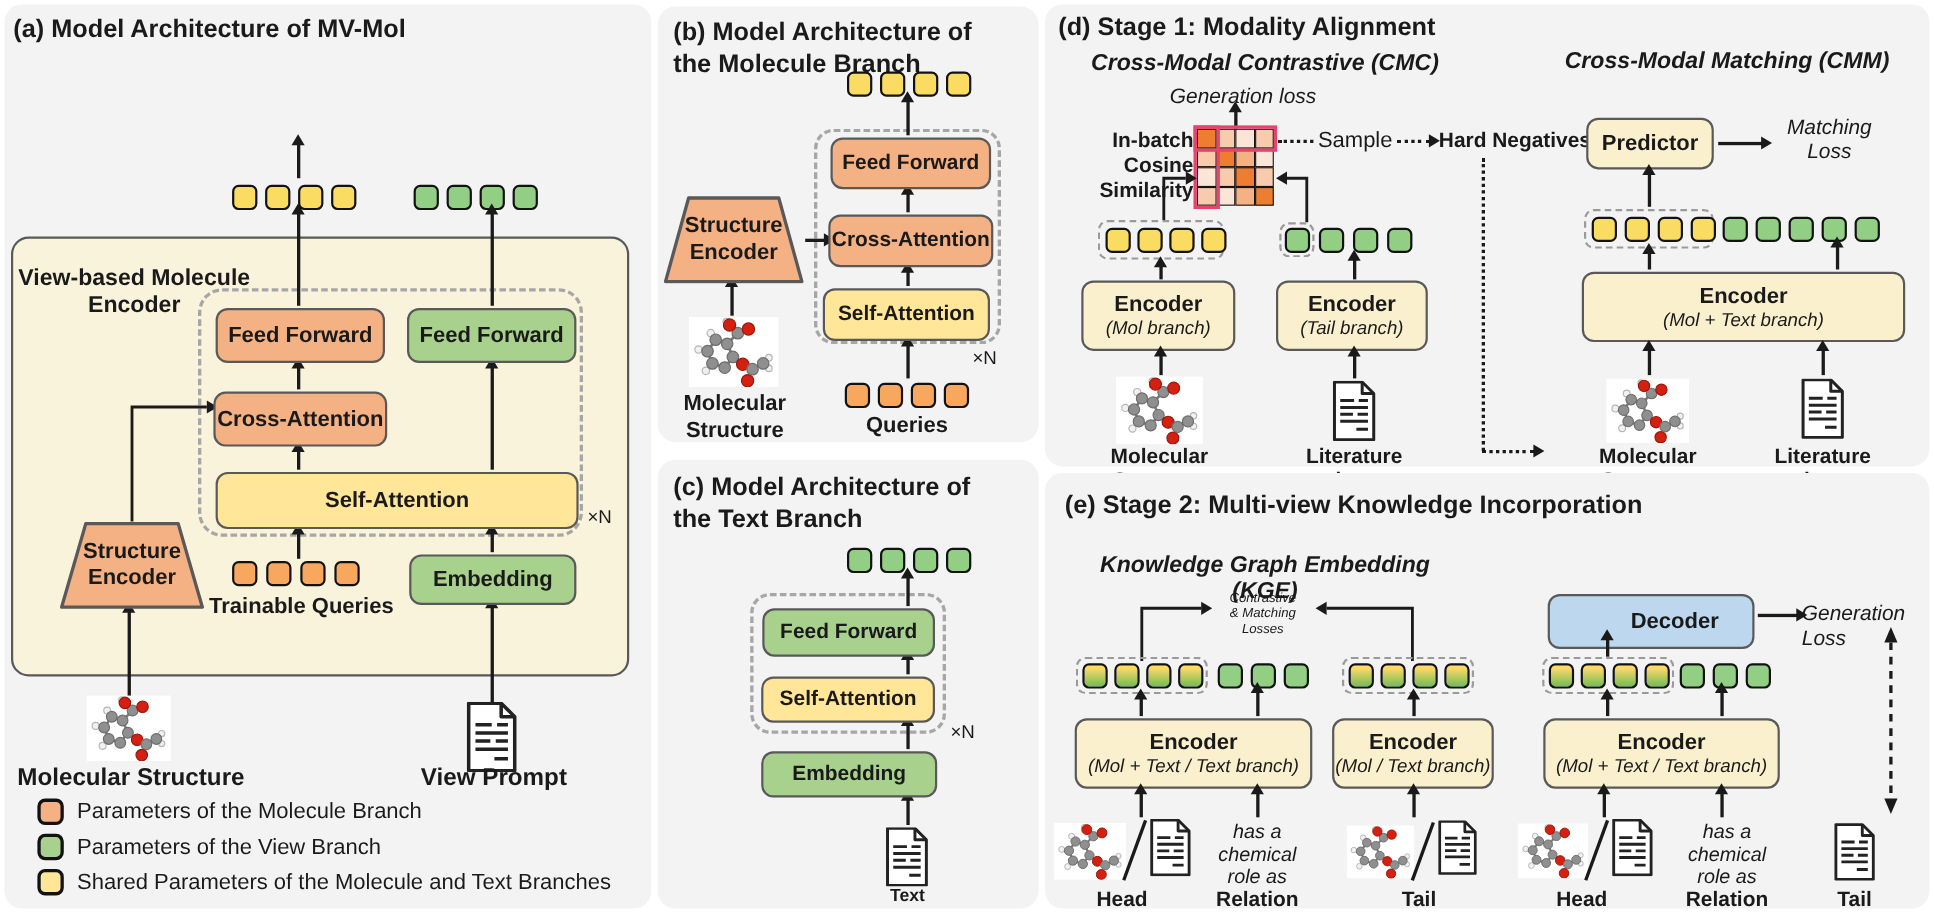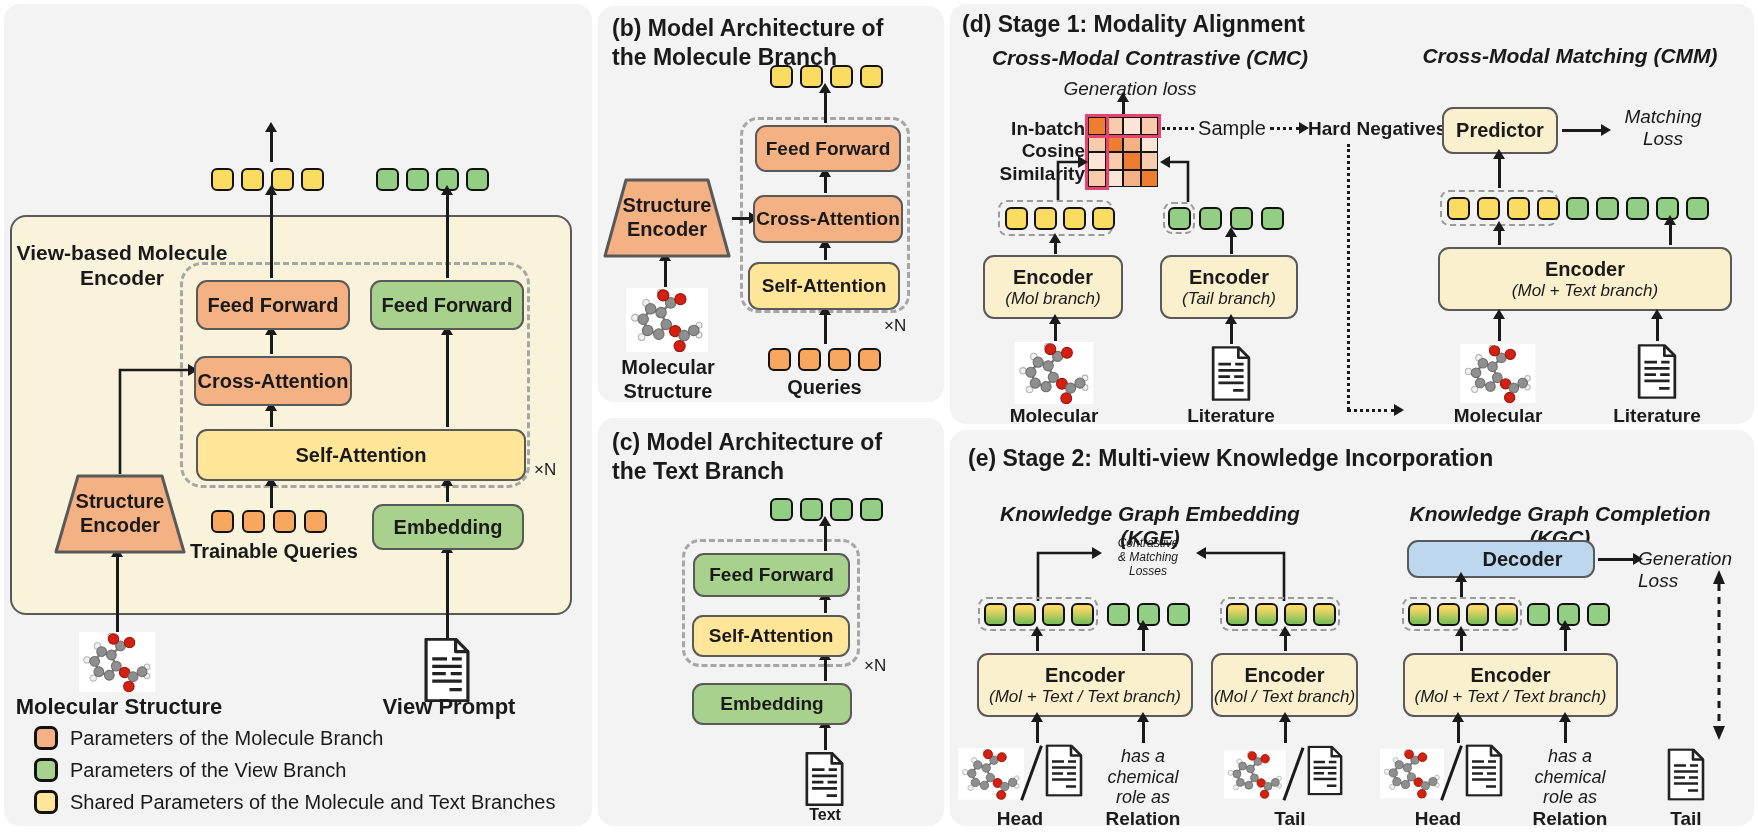--- a/index.html
+++ b/index.html
@@ -85,20 +85,21 @@
           <circle cx="66" cy="58" r="7.5" fill="#d32011" stroke="#9e150a" stroke-width="1.5"></circle>
           <circle cx="72" cy="78" r="7.5" fill="#d32011" stroke="#9e150a" stroke-width="1.5"></circle>
           <circle cx="78" cy="64" r="7" fill="#8f8f8f" stroke="#6e6e6e" stroke-width="1.5"></circle>
           <circle cx="91" cy="57" r="7" fill="#8f8f8f" stroke="#6e6e6e" stroke-width="1.5"></circle>
         </g>
       </symbol>
     </defs>
   </svg>
 
   <div class="panel" id="panel-a" style="left:4px;top:4px;width:588px;height:822px;">
+    <div class="ptitle" style="left:8px;top:8px;">(a) Model Architecture of MV-Mol</div>
 
 
     <div class="arrv" style="left:266px;top:127px;height:31px;"></div>
 
     <div class="sq sqy" style="left:207px;top:164px;"></div>
     <div class="sq sqy" style="left:237px;top:164px;"></div>
     <div class="sq sqy" style="left:267px;top:164px;"></div>
     <div class="sq sqy" style="left:297px;top:164px;"></div>
     <div class="sq sqg" style="left:372px;top:164px;"></div>
     <div class="sq sqg" style="left:402px;top:164px;"></div>
@@ -401,21 +402,20 @@
         <use href="#doc"></use>
       </svg>
     <div class="lbl" style="left:462px;top:401px;width:172px;">Molecular Structure</div>
     <div class="lbl" style="left:626px;top:401px;width:162px;">Literature snippets</div>
   </div>
 
   <div class="panel" id="panel-e" style="left:950px;top:430px;width:804px;height:396px;">
     <div class="ptitle" style="left:18px;top:14px;">(e) Stage 2: Multi-view Knowledge Incorporation</div>
 
     <div class="sub" style="left:30px;top:72px;width:340px;">Knowledge Graph Embedding (KGE)</div>
-    <div class="sub" style="left:440px;top:72px;width:340px;">Knowledge Graph Completion (KGC)</div>
 
     <div class="txt it" style="left:150px;top:107px;width:96px;font-size:12px;">
       <div>Contrastive</div>
       <div>&amp; Matching</div>
       <div>Losses</div>
     </div>
     <svg class="abs" style="left:80px;top:115px;" width="76" height="62" viewBox="0 0 76 62">
       <path d="M8,56 L8,8 L62,8" fill="none" stroke="#1a1a1a" stroke-width="2.6"></path>
       <polygon points="62,2 72,8 62,14" fill="#1a1a1a"></polygon>
     </svg>
@@ -472,21 +472,21 @@
       </svg>
     <div class="slash" style="left:342px;top:316px;height:56px;"></div>
     <svg class="abs" style="left:356px;top:315px;" width="38" height="51" viewBox="0 0 40 52">
         <use href="#doc"></use>
       </svg>
 
     <div class="lbl" style="left:40px;top:378px;width:60px;">Head</div>
     <div class="lbl" style="left:153px;top:378px;width:80px;">Relation</div>
     <div class="lbl" style="left:310px;top:378px;width:60px;">Tail</div>
 
-    <div class="box blueF" style="left:457px;top:110px;width:188px;height:38px;padding-left:43px;">
+    <div class="box blueF" style="left:457px;top:110px;width:188px;height:50px;padding-left:43px;">
       <span>Decoder</span>
       </div>
     <div class="arrh-r" style="left:648px;top:128px;width:36px;"></div>
     <div class="txt it" style="left:688px;top:118px;width:116px;font-size:19px;text-align:left;">Generation Loss</div>
 
     <div class="arrv" style="left:510px;top:151px;height:16px;"></div>
 
     <div class="dgroup" style="left:452px;top:167px;width:120px;height:34px;"></div>
     <div class="sq sqgrad" style="left:458px;top:173px;"></div>
     <div class="sq sqgrad" style="left:487px;top:173px;"></div>

